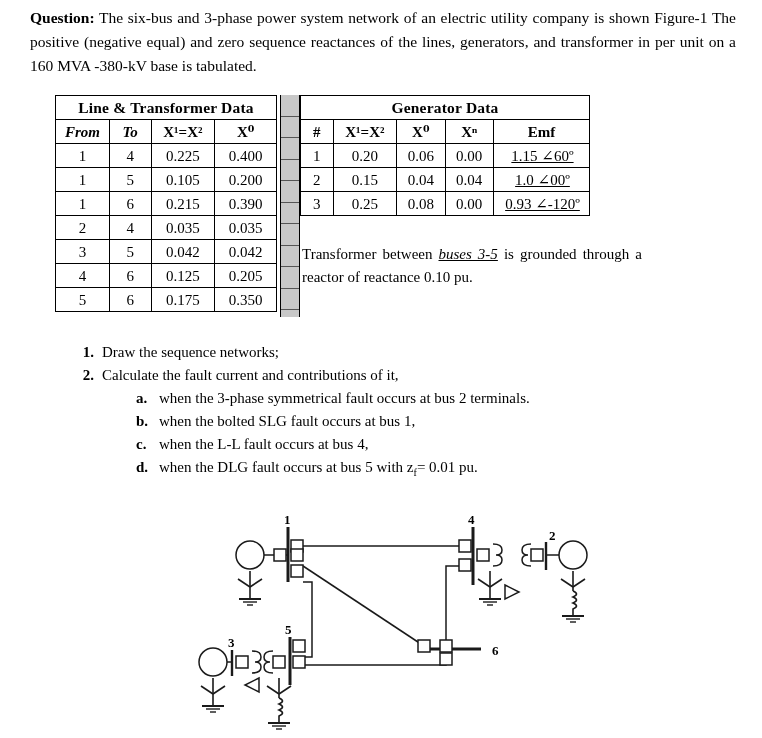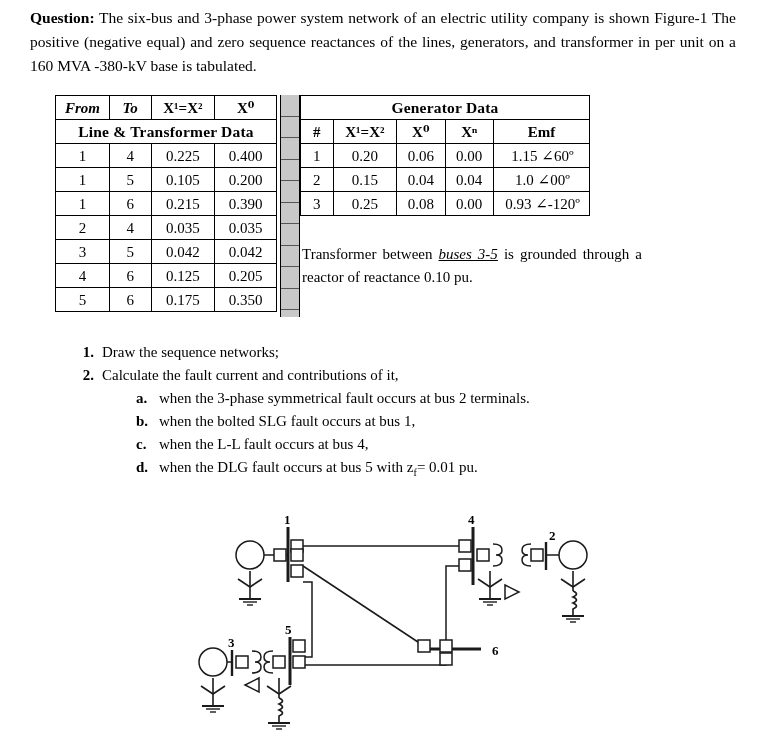--- a/index.html
+++ b/index.html
@@ -50,20 +50,21 @@
   table.data-table .col-head {
     font-weight: bold;
   }
   table.data-table .col-head.ital {
     font-style: italic;
     font-weight: bold;
   }
   .emf-cell {
     text-align: right;
     padding-left: 6px !important;
+    text-decoration: underline;
   }
 
   
   #line-table { width: 222px; }
   #line-table col.c-from { width: 54px; }
   #line-table col.c-to   { width: 42px; }
   #line-table col.c-x12  { width: 64px; }
   #line-table col.c-x0   { width: 62px; }
 
   
@@ -172,27 +173,27 @@
 <div id="line-table-wrap">
   <table class="data-table" id="line-table">
     <colgroup>
       <col class="c-from">
         <col class="c-to">
         <col class="c-x12">
         <col class="c-x0">
     </colgroup>
     <tbody id="line-table-body">
         <tr>
+          <td class="title-cell" colspan="4">Line &amp; Transformer Data</td>
+        </tr>
+        <tr>
           <td class="col-head ital">From</td>
           <td class="col-head ital">To</td>
           <td class="col-head">X¹=X²</td>
           <td class="col-head">X⁰</td>
-        </tr>
-        <tr>
-          <td class="title-cell" colspan="4">Line &amp; Transformer Data</td>
         </tr>
         <tr>
           <td>1</td>
           <td>4</td>
           <td>0.225</td>
           <td>0.400</td>
         </tr>
         <tr>
           <td>1</td>
           <td>5</td>

